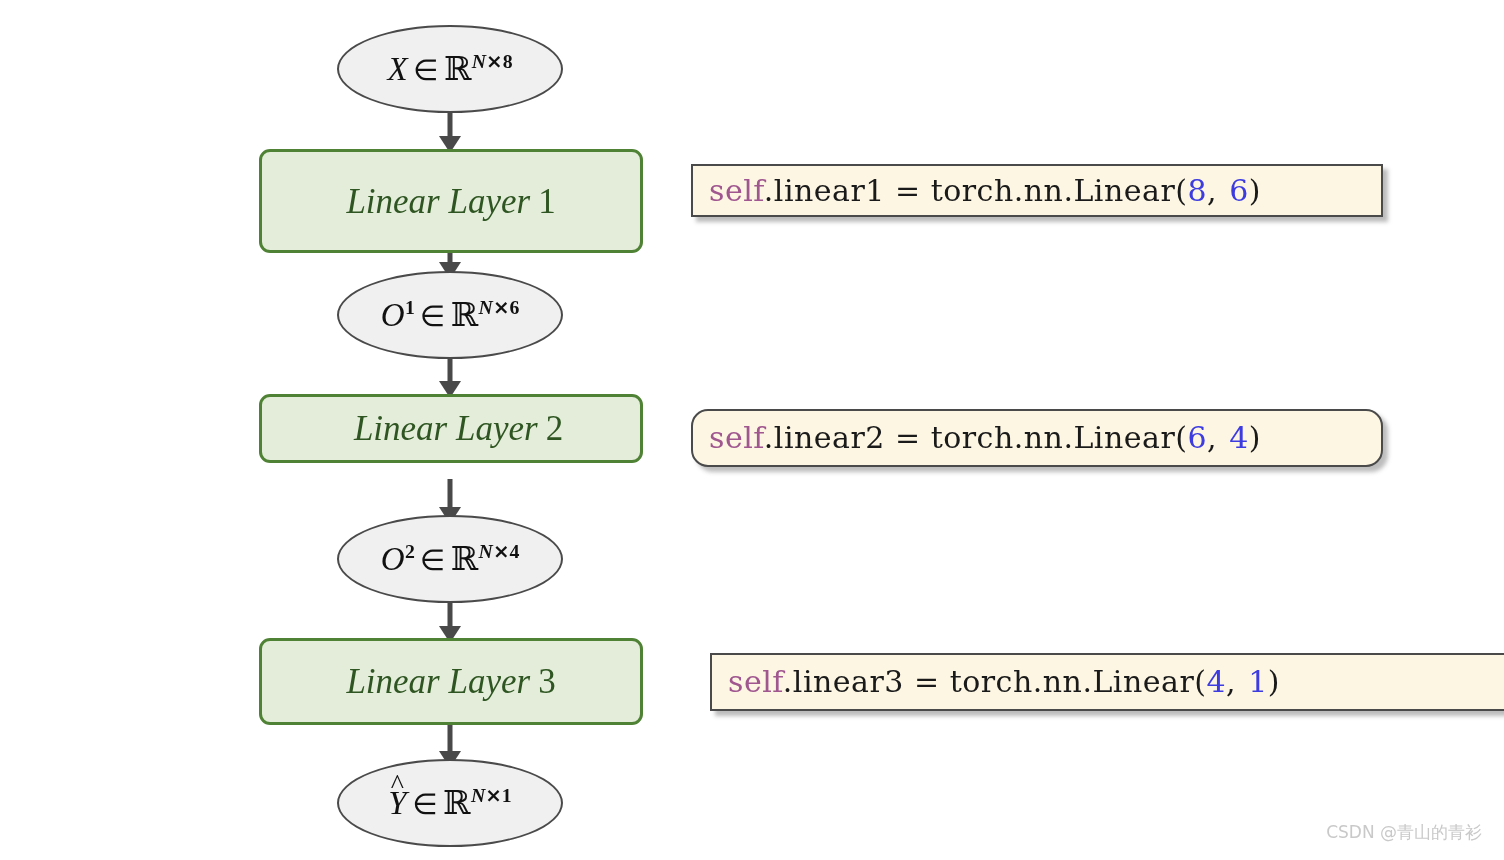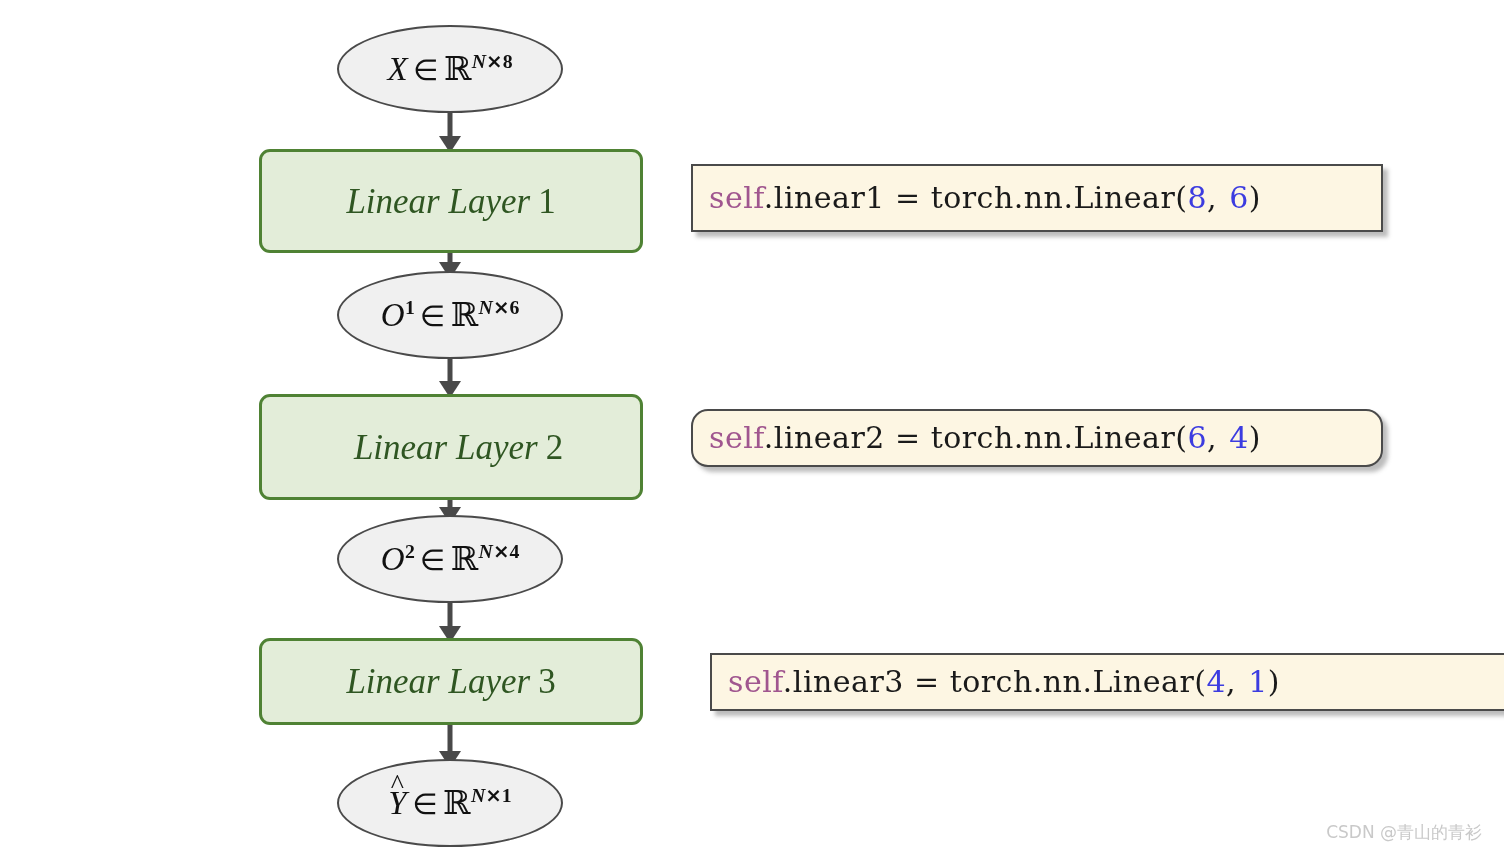--- a/index.html
+++ b/index.html
@@ -210,21 +210,21 @@
     <span class="math">
       <span class="sym">O</span><span class="supr"><span class="up">1</span></span><span class="isin">∈</span><span class="blackboard">ℝ</span><span class="supr"><span class="sym">N</span><span class="times">×</span><span class="up">6</span></span>
     </span>
   </div>
 
   <div class="arrow" style="left:436px; top:353px; width:28px; height:45px;">
     <div class="shaft" style="height:30px;"></div>
     <div class="head"></div>
   </div>
 
-  <div class="node-layer" style="left:259px; top:394px; width:384px; height:106px;padding-left:15px;">
+  <div class="node-layer" style="left:259px; top:394px; width:384px; height:69px;padding-left:15px;">
     <span class="layer-label">
       <span class="lname">Linear Layer</span><span class="lnum">2</span>
     </span>
   </div>
 
   <div class="arrow" style="left:436px; top:479px; width:28px; height:45px;">
     <div class="shaft" style="height:30px;"></div>
     <div class="head"></div>
   </div>
 
@@ -249,21 +249,21 @@
     <div class="shaft" style="height:30px;"></div>
     <div class="head"></div>
   </div>
 
   <div class="node-ellipse" style="left:337px; top:759px; width:226px; height:88px;">
     <span class="math">
       <span class="hat">Y</span><span class="isin">∈</span><span class="blackboard">ℝ</span><span class="supr"><span class="sym">N</span><span class="times">×</span><span class="up">1</span></span>
     </span>
   </div>
 
-  <div class="code-box" style="left:691px; top:164px; width:692px; height:68px;">
+  <div class="code-box" style="left:691px; top:164px; width:692px; height:53px;">
     <span class="code-text"><span class="kw-self">self</span><span>.linear1</span><span> = </span><span>torch.nn.Linear</span><span>(</span><span class="num">8</span><span class="sp">,</span>&nbsp;<span class="num">6</span><span>)</span></span>
   </div>
 
   <div class="code-box" style="left:691px; top:409px; width:692px; height:58px;border-radius:17px;">
     <span class="code-text"><span class="kw-self">self</span><span>.linear2</span><span> = </span><span>torch.nn.Linear</span><span>(</span><span class="num">6</span><span class="sp">,</span>&nbsp;<span class="num">4</span><span>)</span></span>
   </div>
 
   <div class="code-box" style="left:710px; top:653px; width:812px; height:58px;">
     <span class="code-text"><span class="kw-self">self</span><span>.linear3</span><span> = </span><span>torch.nn.Linear</span><span>(</span><span class="num">4</span><span class="sp">,</span>&nbsp;<span class="num">1</span><span>)</span></span>
   </div>

